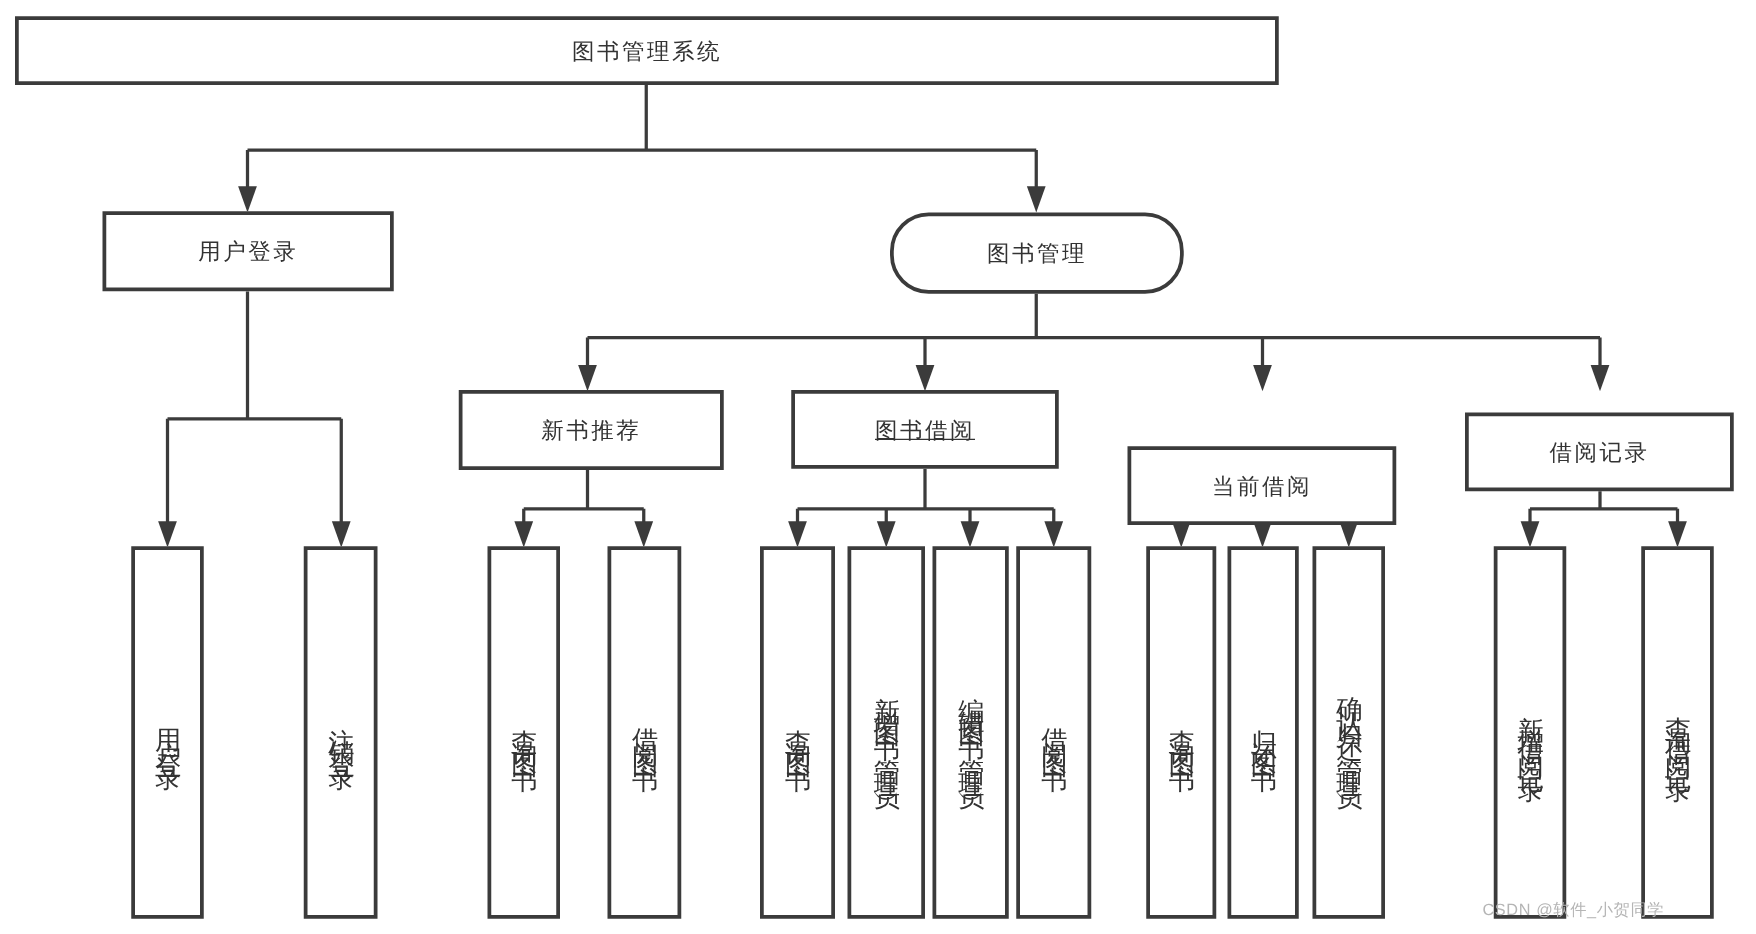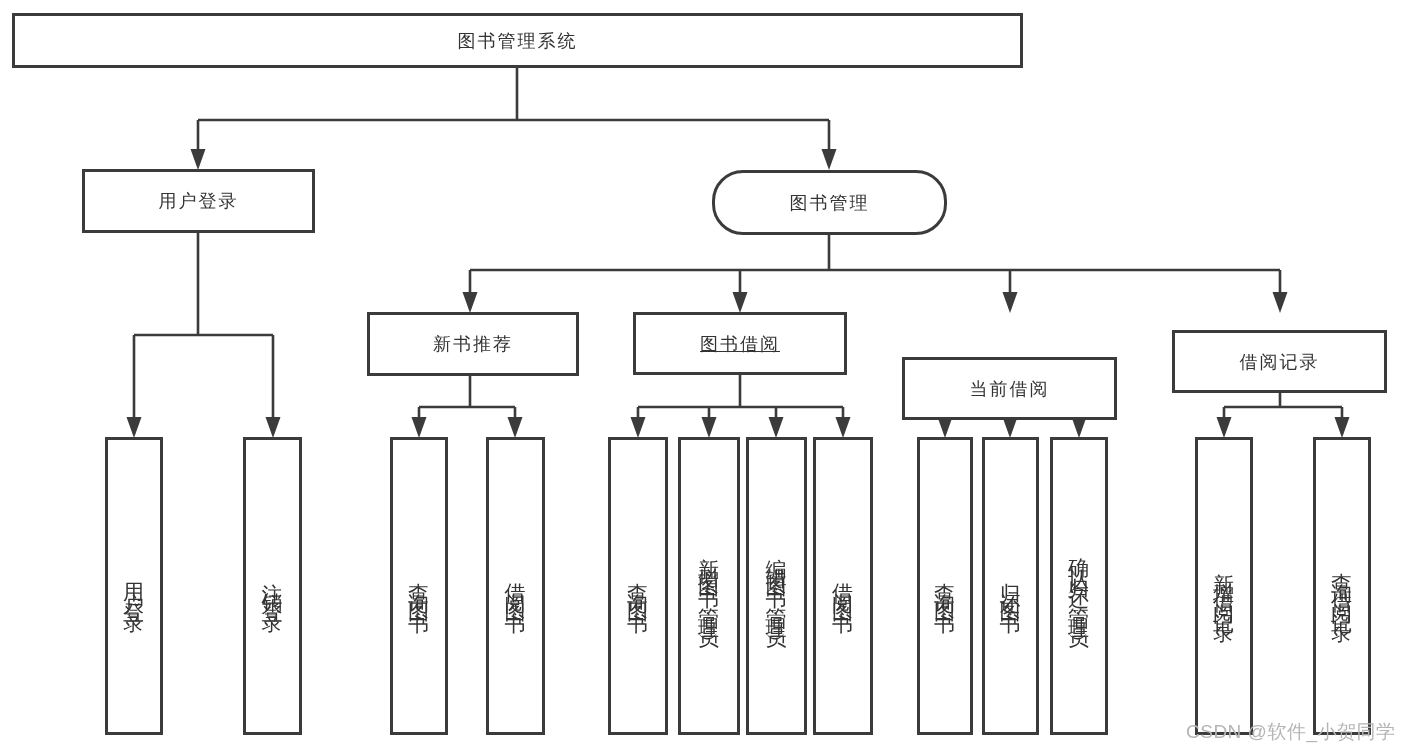--- a/index.html
+++ b/index.html
@@ -36,21 +36,21 @@
     text-orientation: mixed;
     font-size: 21px;
     letter-spacing: 10px;
     line-height: 1;
     white-space: nowrap;
   }
   .watermark {
     position: absolute;
     left: 1186px;
     top: 719px;
-    font-size: 19px;
+    font-size: 13px;
     color: #b5b5b5;
     letter-spacing: 0.5px;
     white-space: nowrap;
   }
 </style>
 </head>
 <body>
 
 <div class="stage">
 

